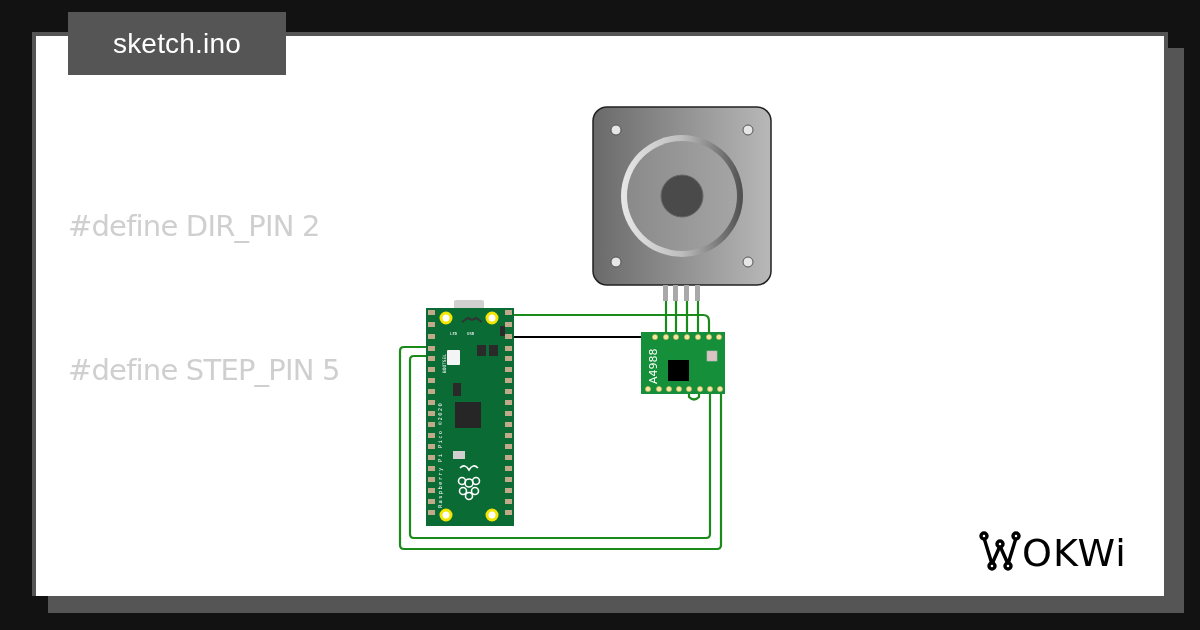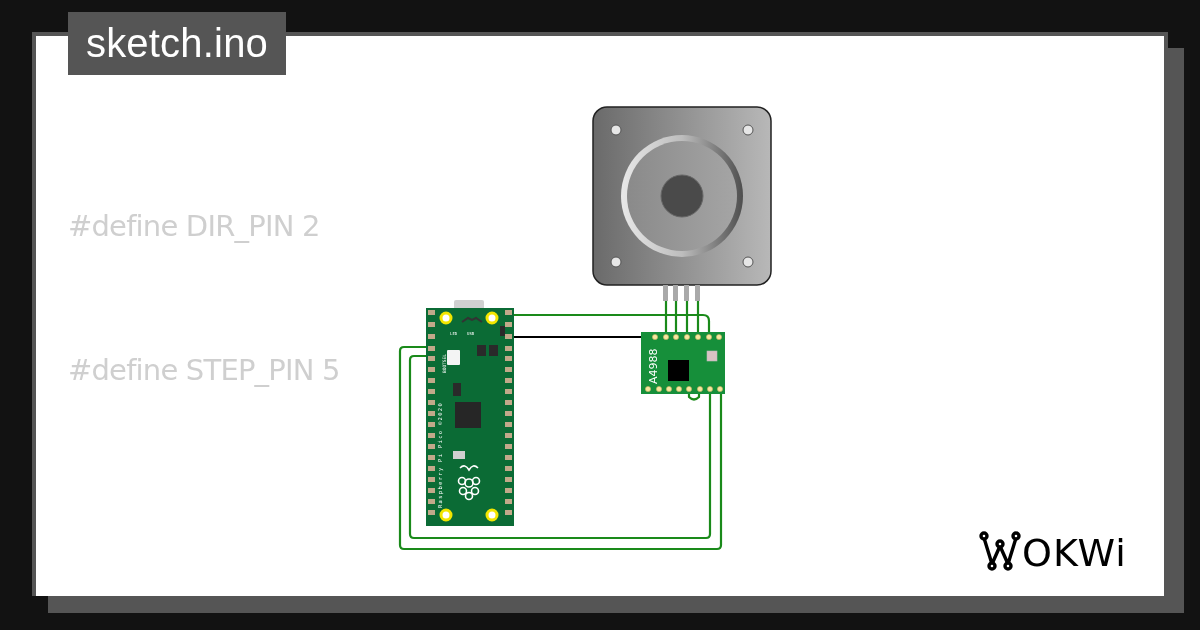--- a/index.html
+++ b/index.html
@@ -23,21 +23,21 @@
   .code {
     position: absolute; left: 32px; top: 70px;
     margin: 0; color: #cfcfcf; font-size: 29px; line-height: 48px;
     font-family: "DejaVu Sans", sans-serif; letter-spacing: -0.8px;
     white-space: pre;
   }
   .code-line { display: block; height: 48px; }
   .tab {
     position: absolute; left: 68px; top: 12px; width: 218px; height: 63px;
     background: #555555; color: #ffffff;
-    font-family: "Liberation Sans", sans-serif; font-size: 40px;
+    font-family: "Liberation Sans", sans-serif; font-size: 28px;
     line-height: 63px; text-align: center; letter-spacing: 0.2px;
   }
   .diagram { position: absolute; left: 0; top: 0; width: 1200px; height: 630px; }
   .logo {
     position: absolute; left: 978px; top: 528px;
   }
 </style>
 </head>
 <body>
 

